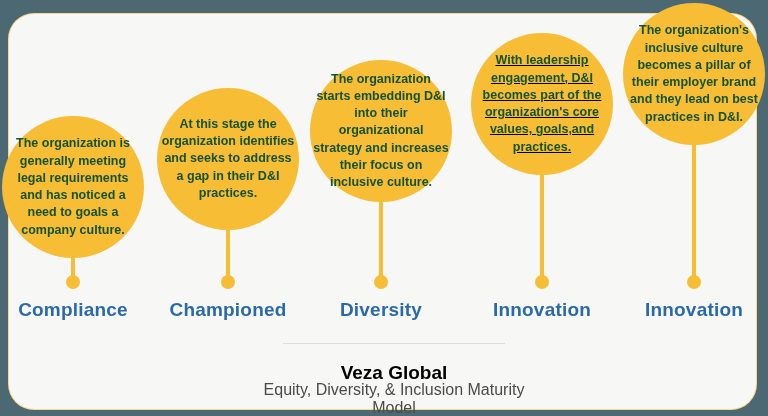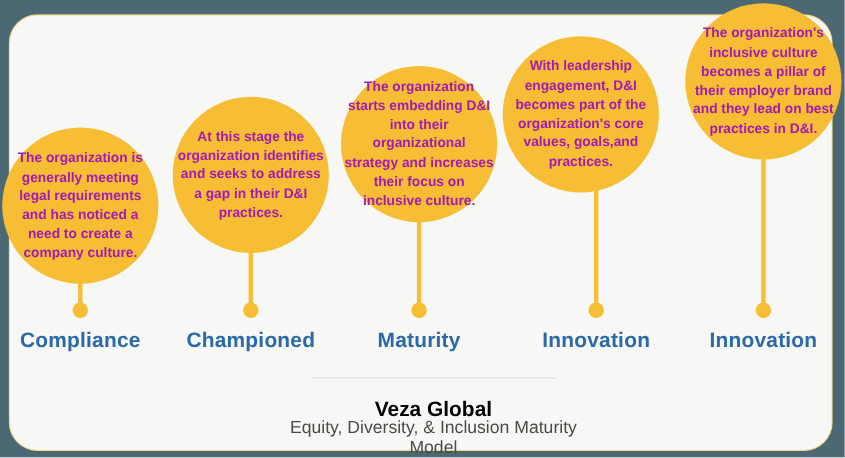--- a/index.html
+++ b/index.html
@@ -12,48 +12,48 @@
     position:absolute;left:8px;top:13px;right:11px;bottom:6px;
     background:#F7F7F5;border:1px solid rgba(247,189,53,0.55);
     border-radius:26px;box-sizing:border-box;
   }
   .bubble{
     position:absolute;width:142px;height:142px;border-radius:50%;
     background:#F7BD35;display:flex;align-items:center;justify-content:center;
   }
   .bubble p{
     margin:0;width:136px;text-align:center;
-    font-size:12.5px;line-height:1.38;font-weight:600;color:#a21caf;
+    font-size:12.5px;line-height:1.38;font-weight:600;color:#14532d;
   }
   .stem{position:absolute;width:4px;background:#F7BD35;}
   .dot{position:absolute;width:14px;height:14px;border-radius:50%;background:#F7BD35;top:275px;}
   .stage-label{
     position:absolute;top:299px;width:170px;text-align:center;
     font-size:19px;font-weight:600;color:#2B6AA9;letter-spacing:0.2px;
   }
   
   .s1 .bubble{left:2px;top:116px;}   .s1 .stem{left:71px;top:250px;height:32px;}  .s1 .dot{left:66px;}  .s1 .stage-label{left:-12px;}
   .s2 .bubble{left:157px;top:88px;justify-content:center;}  .s2 .stem{left:226px;top:222px;height:60px;} .s2 .dot{left:221px;} .s2 .stage-label{left:143px;}
   .s3 .bubble{left:310px;top:60px;}  .s3 .stem{left:379px;top:194px;height:88px;} .s3 .dot{left:374px;} .s3 .stage-label{left:296px;}
-  .s4 .bubble{left:457px;top:33px;}  .s4 .stem{left:540px;top:167px;height:115px;}.s4 .dot{left:535px;} .s4 .stage-label{left:457px;}
+  .s4 .bubble{left:471px;top:33px;text-decoration:underline;}  .s4 .stem{left:540px;top:167px;height:115px;}.s4 .dot{left:535px;} .s4 .stage-label{left:457px;}
   .s5 .bubble{left:623px;top:3px;}   .s5 .stem{left:692px;top:137px;height:145px;}.s5 .dot{left:687px;} .s5 .stage-label{left:609px;}
   .footer{position:absolute;left:254px;top:343px;width:280px;text-align:center;}
   .divider{position:absolute;left:29px;top:0;width:222px;height:1px;background:#DCDCD9;}
   .brand{position:absolute;left:0;top:19px;width:280px;font-size:19px;font-weight:bold;color:#000000;}
   .subtitle{position:absolute;left:0;top:38px;width:280px;font-size:16px;color:#4B4B45;}
 </style>
 </head>
 <body>
 
 <div class="frame">
   <div class="card"></div>
 
   <div class="stage s1">
     <div class="bubble">
-      <p>The organization is generally meeting legal requirements and has noticed a need to create a company culture.</p>
+      <p>The organization is generally meeting legal requirements and has noticed a need to goals a company culture.</p>
     </div>
     <div class="stem"></div>
     <div class="dot"></div>
     <div class="stage-label">Compliance</div>
   </div>
 
   <div class="stage s2">
     <div class="bubble">
       <p>At this stage the organization identifies and seeks to address a gap in their D&amp;I practices.</p>
     </div>
@@ -61,21 +61,21 @@
     <div class="dot"></div>
     <div class="stage-label">Championed</div>
   </div>
 
   <div class="stage s3">
     <div class="bubble">
       <p>The organization starts embedding D&amp;I into their organizational strategy and increases their focus on inclusive culture.</p>
     </div>
     <div class="stem"></div>
     <div class="dot"></div>
-    <div class="stage-label">Maturity</div>
+    <div class="stage-label">Diversity</div>
   </div>
 
   <div class="stage s4">
     <div class="bubble">
       <p>With leadership engagement, D&amp;I becomes part of the organization's core values, goals,and practices.</p>
     </div>
     <div class="stem"></div>
     <div class="dot"></div>
     <div class="stage-label">Innovation</div>
   </div>

